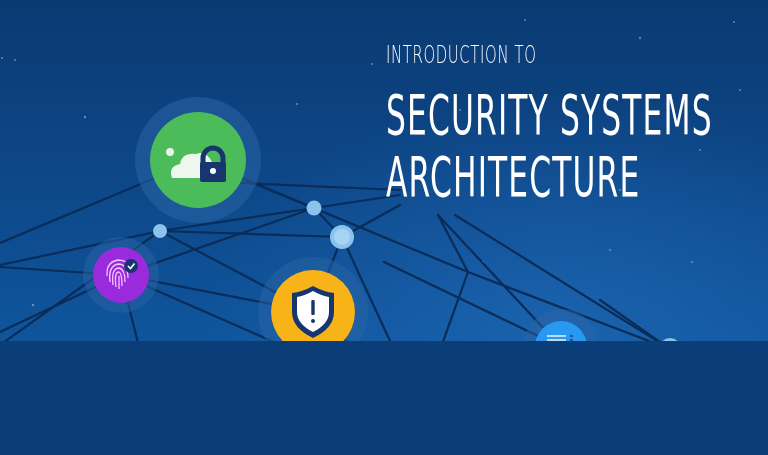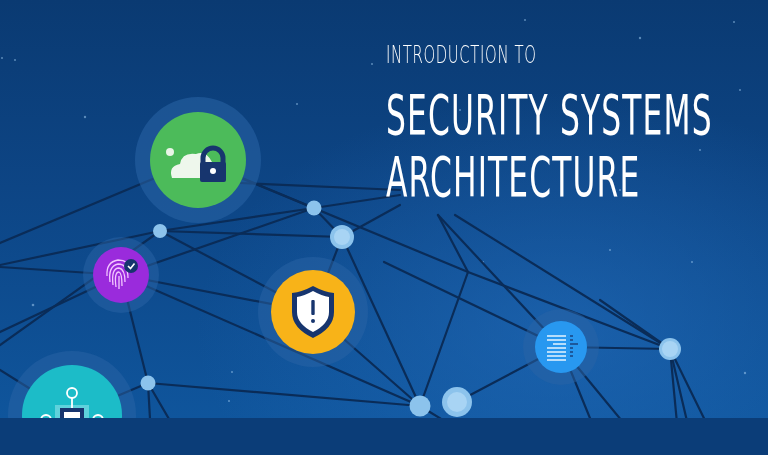--- a/index.html
+++ b/index.html
@@ -1,18 +1,18 @@
 <!DOCTYPE html>
 <html><head>
 <meta charset="utf-8">
 <style>
   html, body { margin: 0; padding: 0; }
   body { width: 768px; height: 455px; overflow: hidden; background: #0b3d78; }
   .stage {
-    position: relative; width: 768px; height: 418px; overflow: hidden;
+    position: relative; width: 768px; height: 341px; overflow: hidden;
     background:
       radial-gradient(ellipse 520px 340px at 560px 330px, rgba(36,110,190,0.55), rgba(36,110,190,0) 70%),
       linear-gradient(180deg, #0a3a72 0%, #0d4585 45%, #0f559c 100%);
   }
   svg.net { position: absolute; left: 0; top: 0; }
   .title-block {
     position: absolute; left: 386px; top: 40px; color: #ffffff;
     font-family: "DejaVu Sans", sans-serif;
   }
   .kicker {

